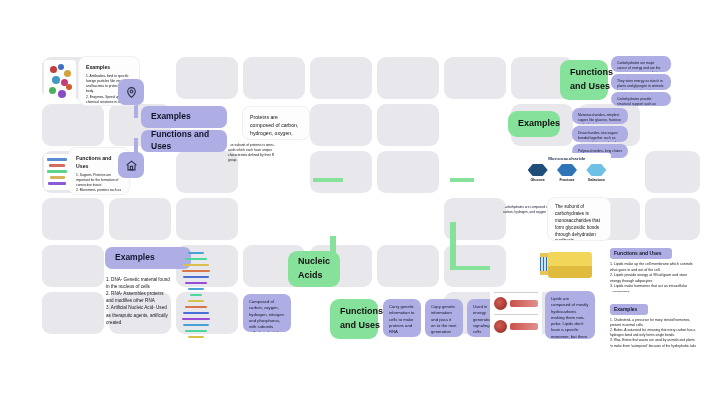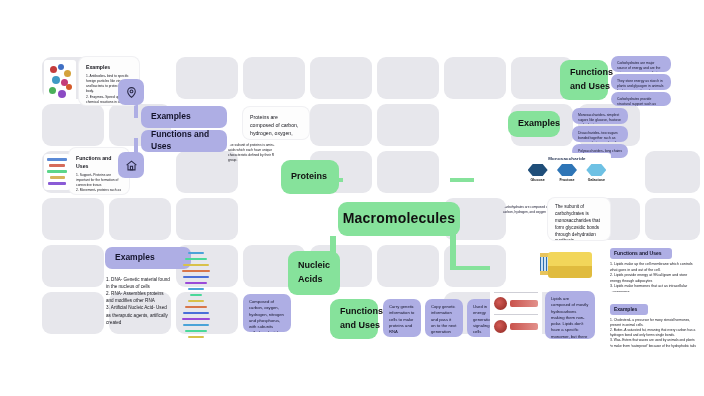--- a/index.html
+++ b/index.html
@@ -175,27 +175,21 @@
 
   <div class="link" style="left:313px;top:178px;width:30px;height:4px"></div>
   <div class="link" style="left:330px;top:236px;width:6px;height:36px"></div>
   <div class="link" style="left:450px;top:178px;width:24px;height:4px"></div>
   <div class="link" style="left:450px;top:222px;width:6px;height:48px"></div>
   <div class="link" style="left:450px;top:266px;width:40px;height:4px"></div>
 
   <div class="plink" style="left:134px;top:96px;width:4px;height:22px"></div>
   <div class="plink" style="left:134px;top:138px;width:4px;height:22px"></div>
 
-  <div class="node green big" style="left:338px;top:202px;width:122px;height:34px">
-    <span>Macromolecules</span>
-  </div>
-
-  <div class="node green mid" style="left:281px;top:160px;width:58px;height:34px">
-    <span>Proteins</span>
-  </div>
+
 
   <div class="node purple label" style="left:141px;top:106px;width:86px;height:22px">
     <span>Examples</span>
   </div>
 
   <div class="node purple label" style="left:141px;top:130px;width:86px;height:22px">
     <span>Functions and Uses</span>
   </div>
 
   <div class="node white note2" style="left:243px;top:107px;width:66px;height:32px">
@@ -247,21 +241,21 @@
     </svg>
   </div>
   <div class="chip" style="left:118px;top:152px;width:26px;height:26px">
     <svg width="13" height="13" viewBox="0 0 24 24" fill="none" stroke="#2b2b4a" stroke-width="2">
       <path d="M3 11.2 12 4l9 7.2"></path>
       <path d="M5.5 10.5V20h13v-9.5"></path>
       <rect x="10" y="13.5" width="4" height="6.5"></rect>
     </svg>
   </div>
 
-  <div class="node green mid" style="left:288px;top:251px;width:52px;height:44px">
+  <div class="node green mid" style="left:288px;top:251px;width:52px;height:36px">
     <span>Nucleic Acids</span>
   </div>
 
   <div class="node green mid" style="left:330px;top:299px;width:48px;height:40px">
     <span>Functions and Uses</span>
   </div>
 
   <div class="node purple label" style="left:105px;top:247px;width:86px;height:22px">
     <span>Examples</span>
   </div>

